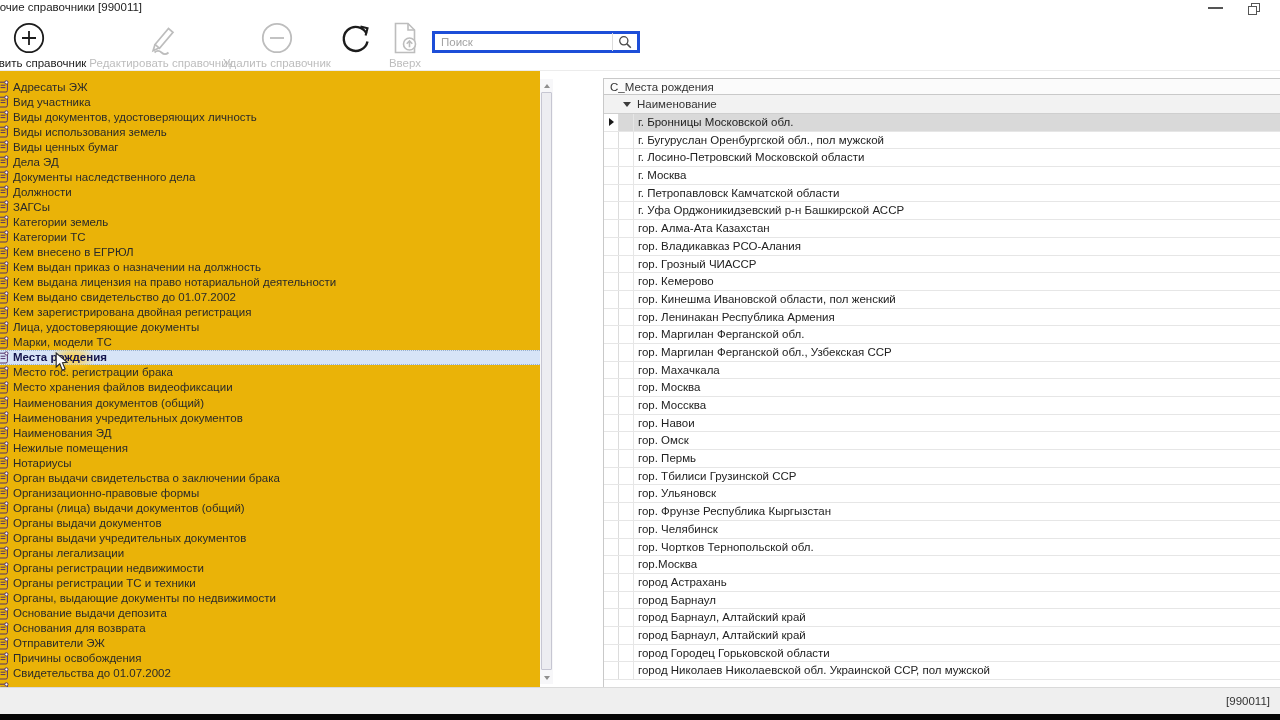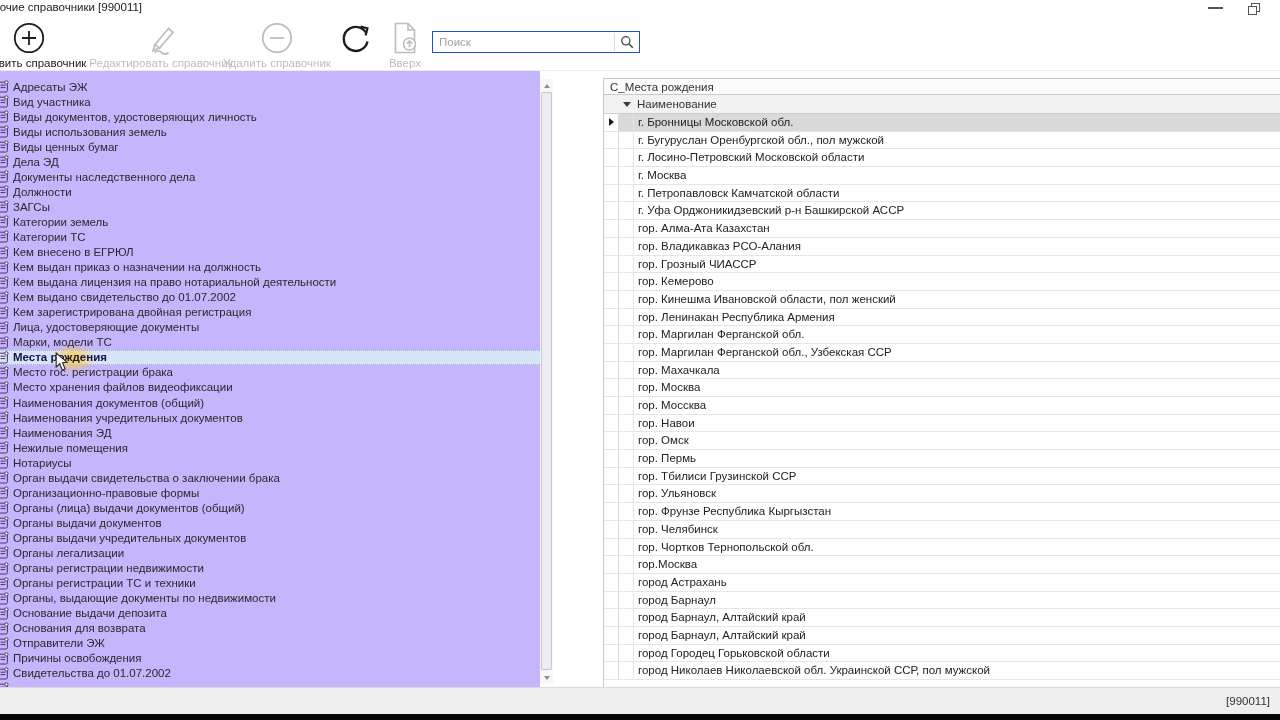--- a/index.html
+++ b/index.html
@@ -21,29 +21,29 @@
   .tb-btn.disabled { color:#bdbdbd; }
   .tb-btn .tb-label { font-size:11.5px; margin-top:1px; white-space:nowrap; }
   .tb-btn svg { display:block; }
   .b-add   { width:132px; margin-left:-37px; }
   .b-edit  { width:132px; }
   .b-del   { width:100px; }
   .b-ref   { width:56px;gap:46px; }
   .b-up    { width:44px; }
 
   .search { position:absolute; left:432px; top:31px; width:208px; height:22px;
-            border:1px solid #1d4ed8; background:#fff; display:flex; align-items:center; }
+            border:3px solid #1d4ed8; background:#fff; display:flex; align-items:center; }
   .search input { flex:1; border:none; outline:none; font-size:11.5px; color:#333; padding:0 6px;
                   font-family:"Liberation Sans", sans-serif; background:transparent; }
   .search input::placeholder { color:#a3a3a3; }
   .search .s-div { width:1px; height:18px; background:#dcdcdc; }
   .search .s-icon { width:24px; display:flex; justify-content:center; align-items:center; }
 
   
-  .left-panel { position:absolute; left:0; top:71px; width:540px; height:616px; overflow:hidden; background:#c4b5fd; }
+  .left-panel { position:absolute; left:0; top:71px; width:540px; height:616px; overflow:hidden; background:#eab308; }
   #leftList { position:absolute; left:-2px; top:8px; width:560px; }
   .list-item { height:15.05px; display:flex; align-items:center; font-size:11.5px; color:#2a2a2a;
                white-space:nowrap; position:relative; cursor:default; }
   .list-item svg { flex:none; margin-right:4px; }
   .li-label { position:relative; z-index:2; }
   .list-item.selected { background:#d7e4f7; border-top:1px dotted #98b0cf; border-bottom:1px dotted #98b0cf; }
   .list-item.selected .li-label { font-weight:bold; color:#14144d; }
   .glow { position:absolute; left:52px; top:-7px; width:46px; height:29px; z-index:1;
           background:radial-gradient(closest-side, rgba(255,205,45,.95), rgba(255,205,45,0)); }
   .cursor { position:absolute; left:55px; top:352px; z-index:20; }

